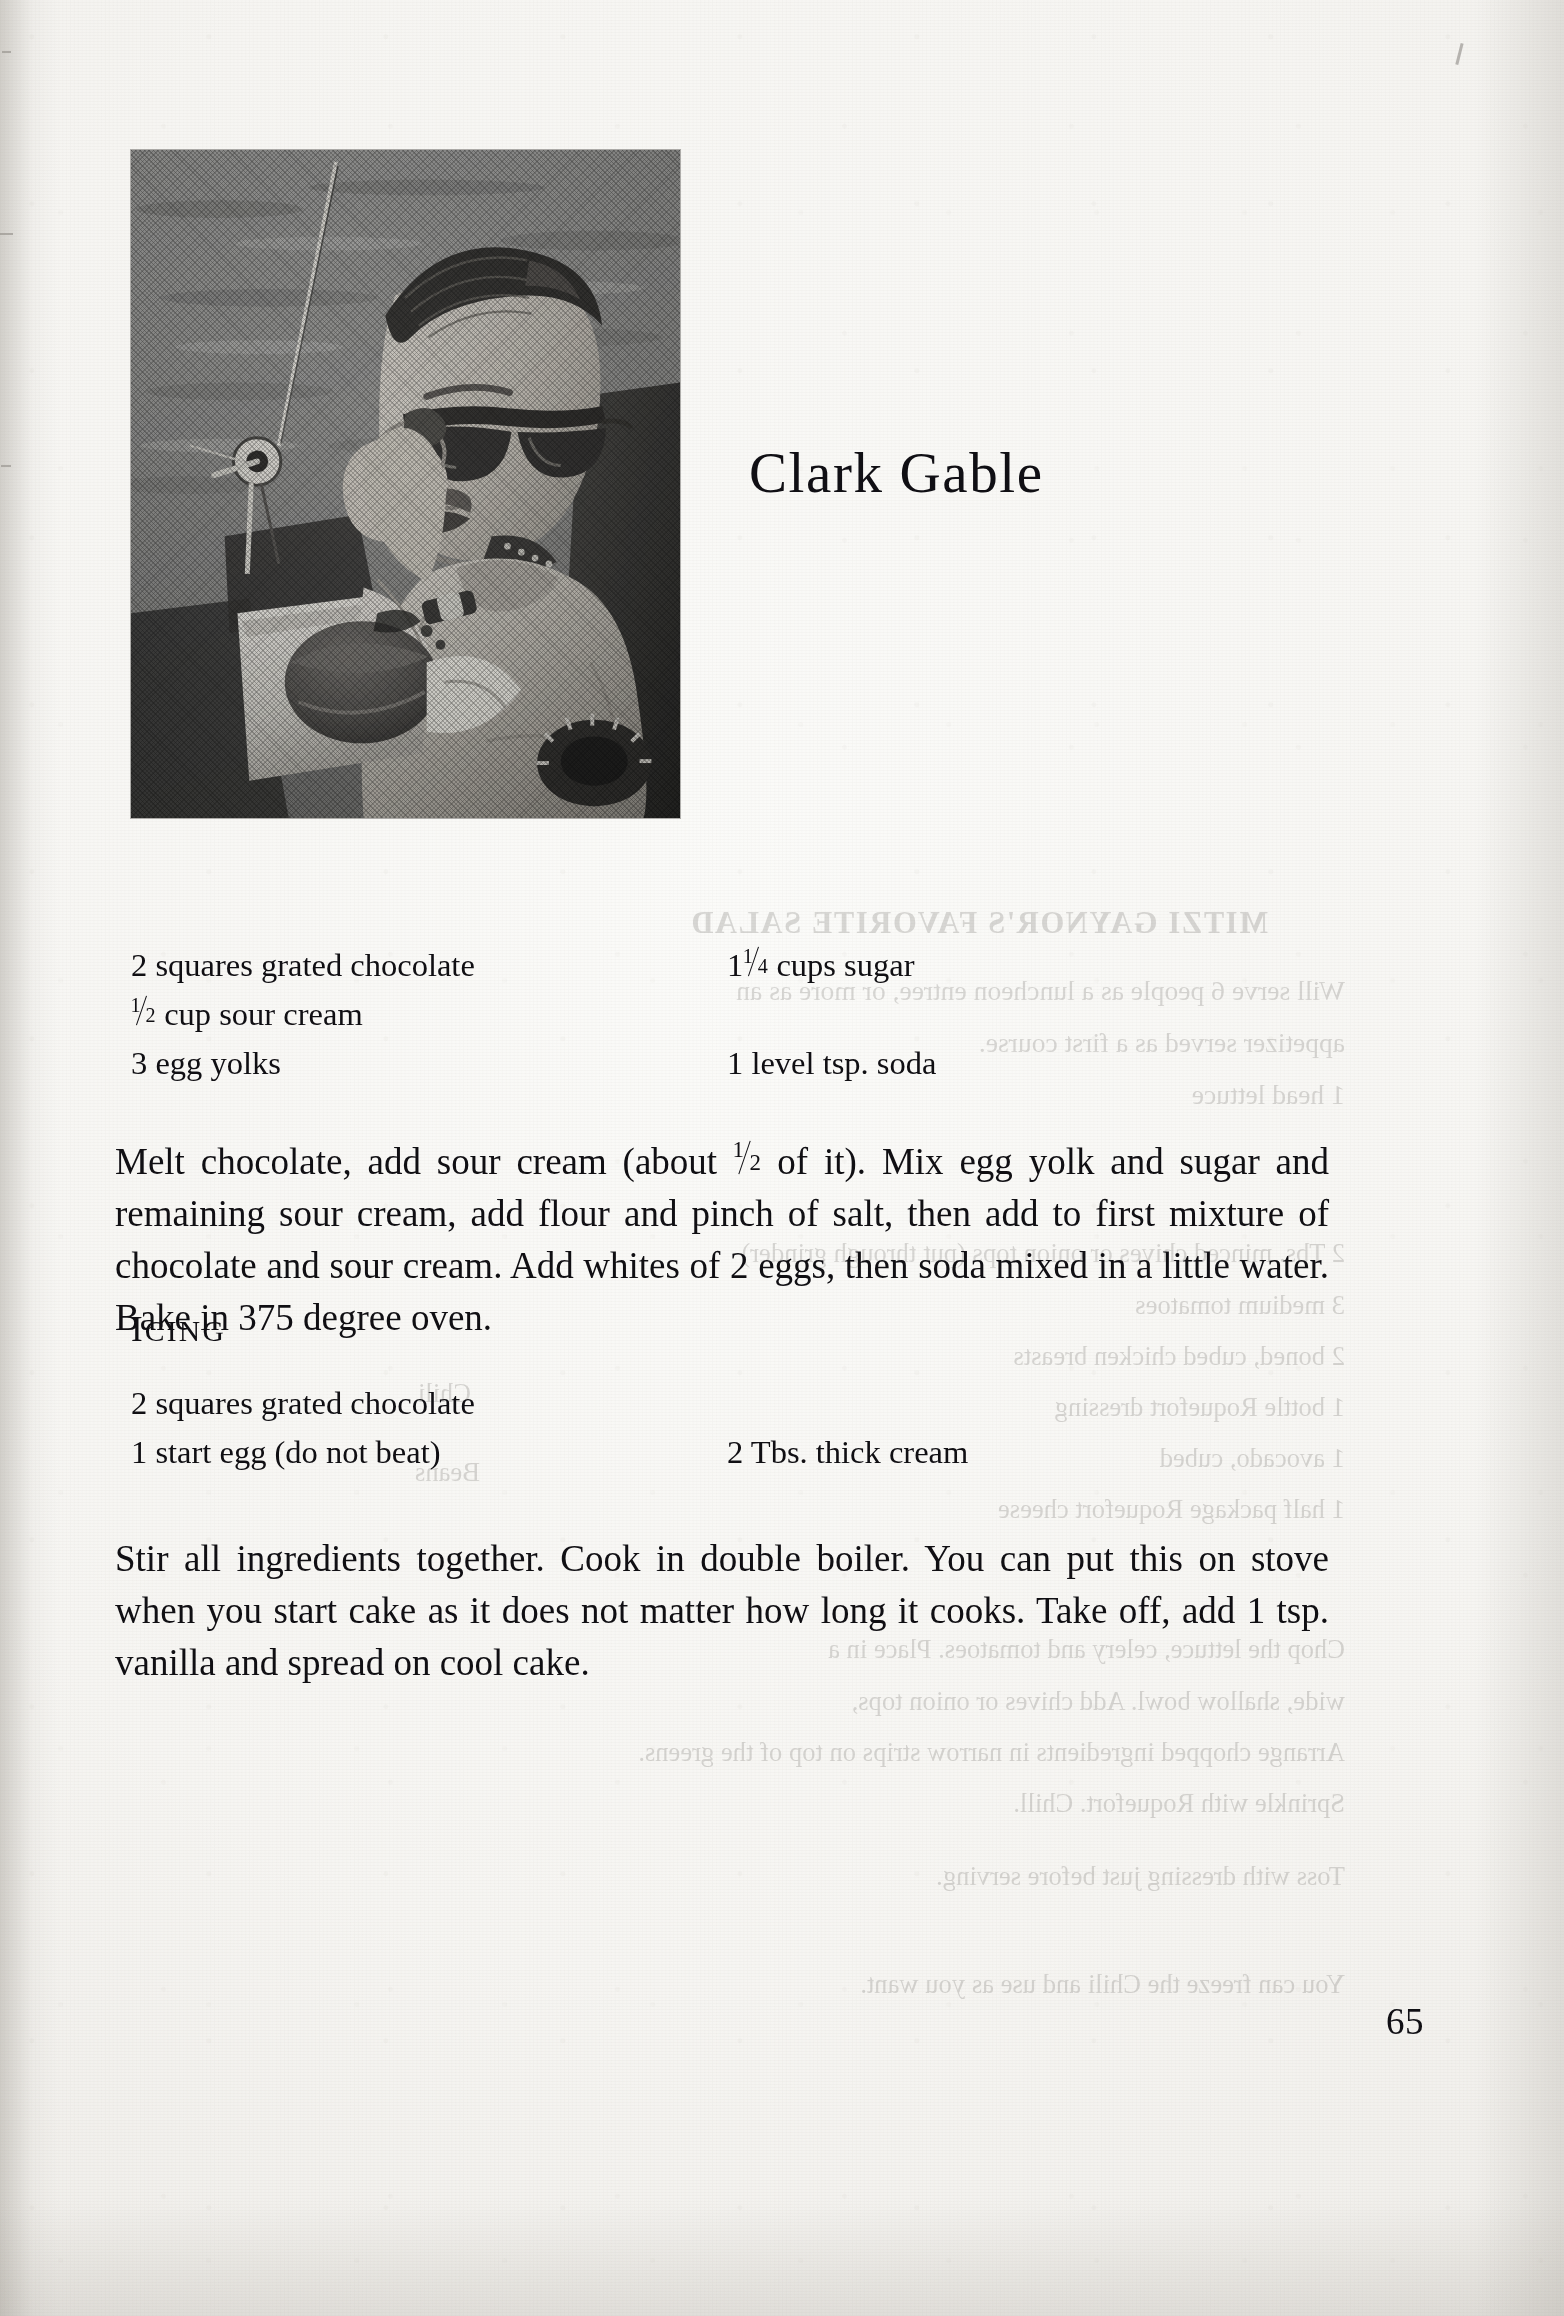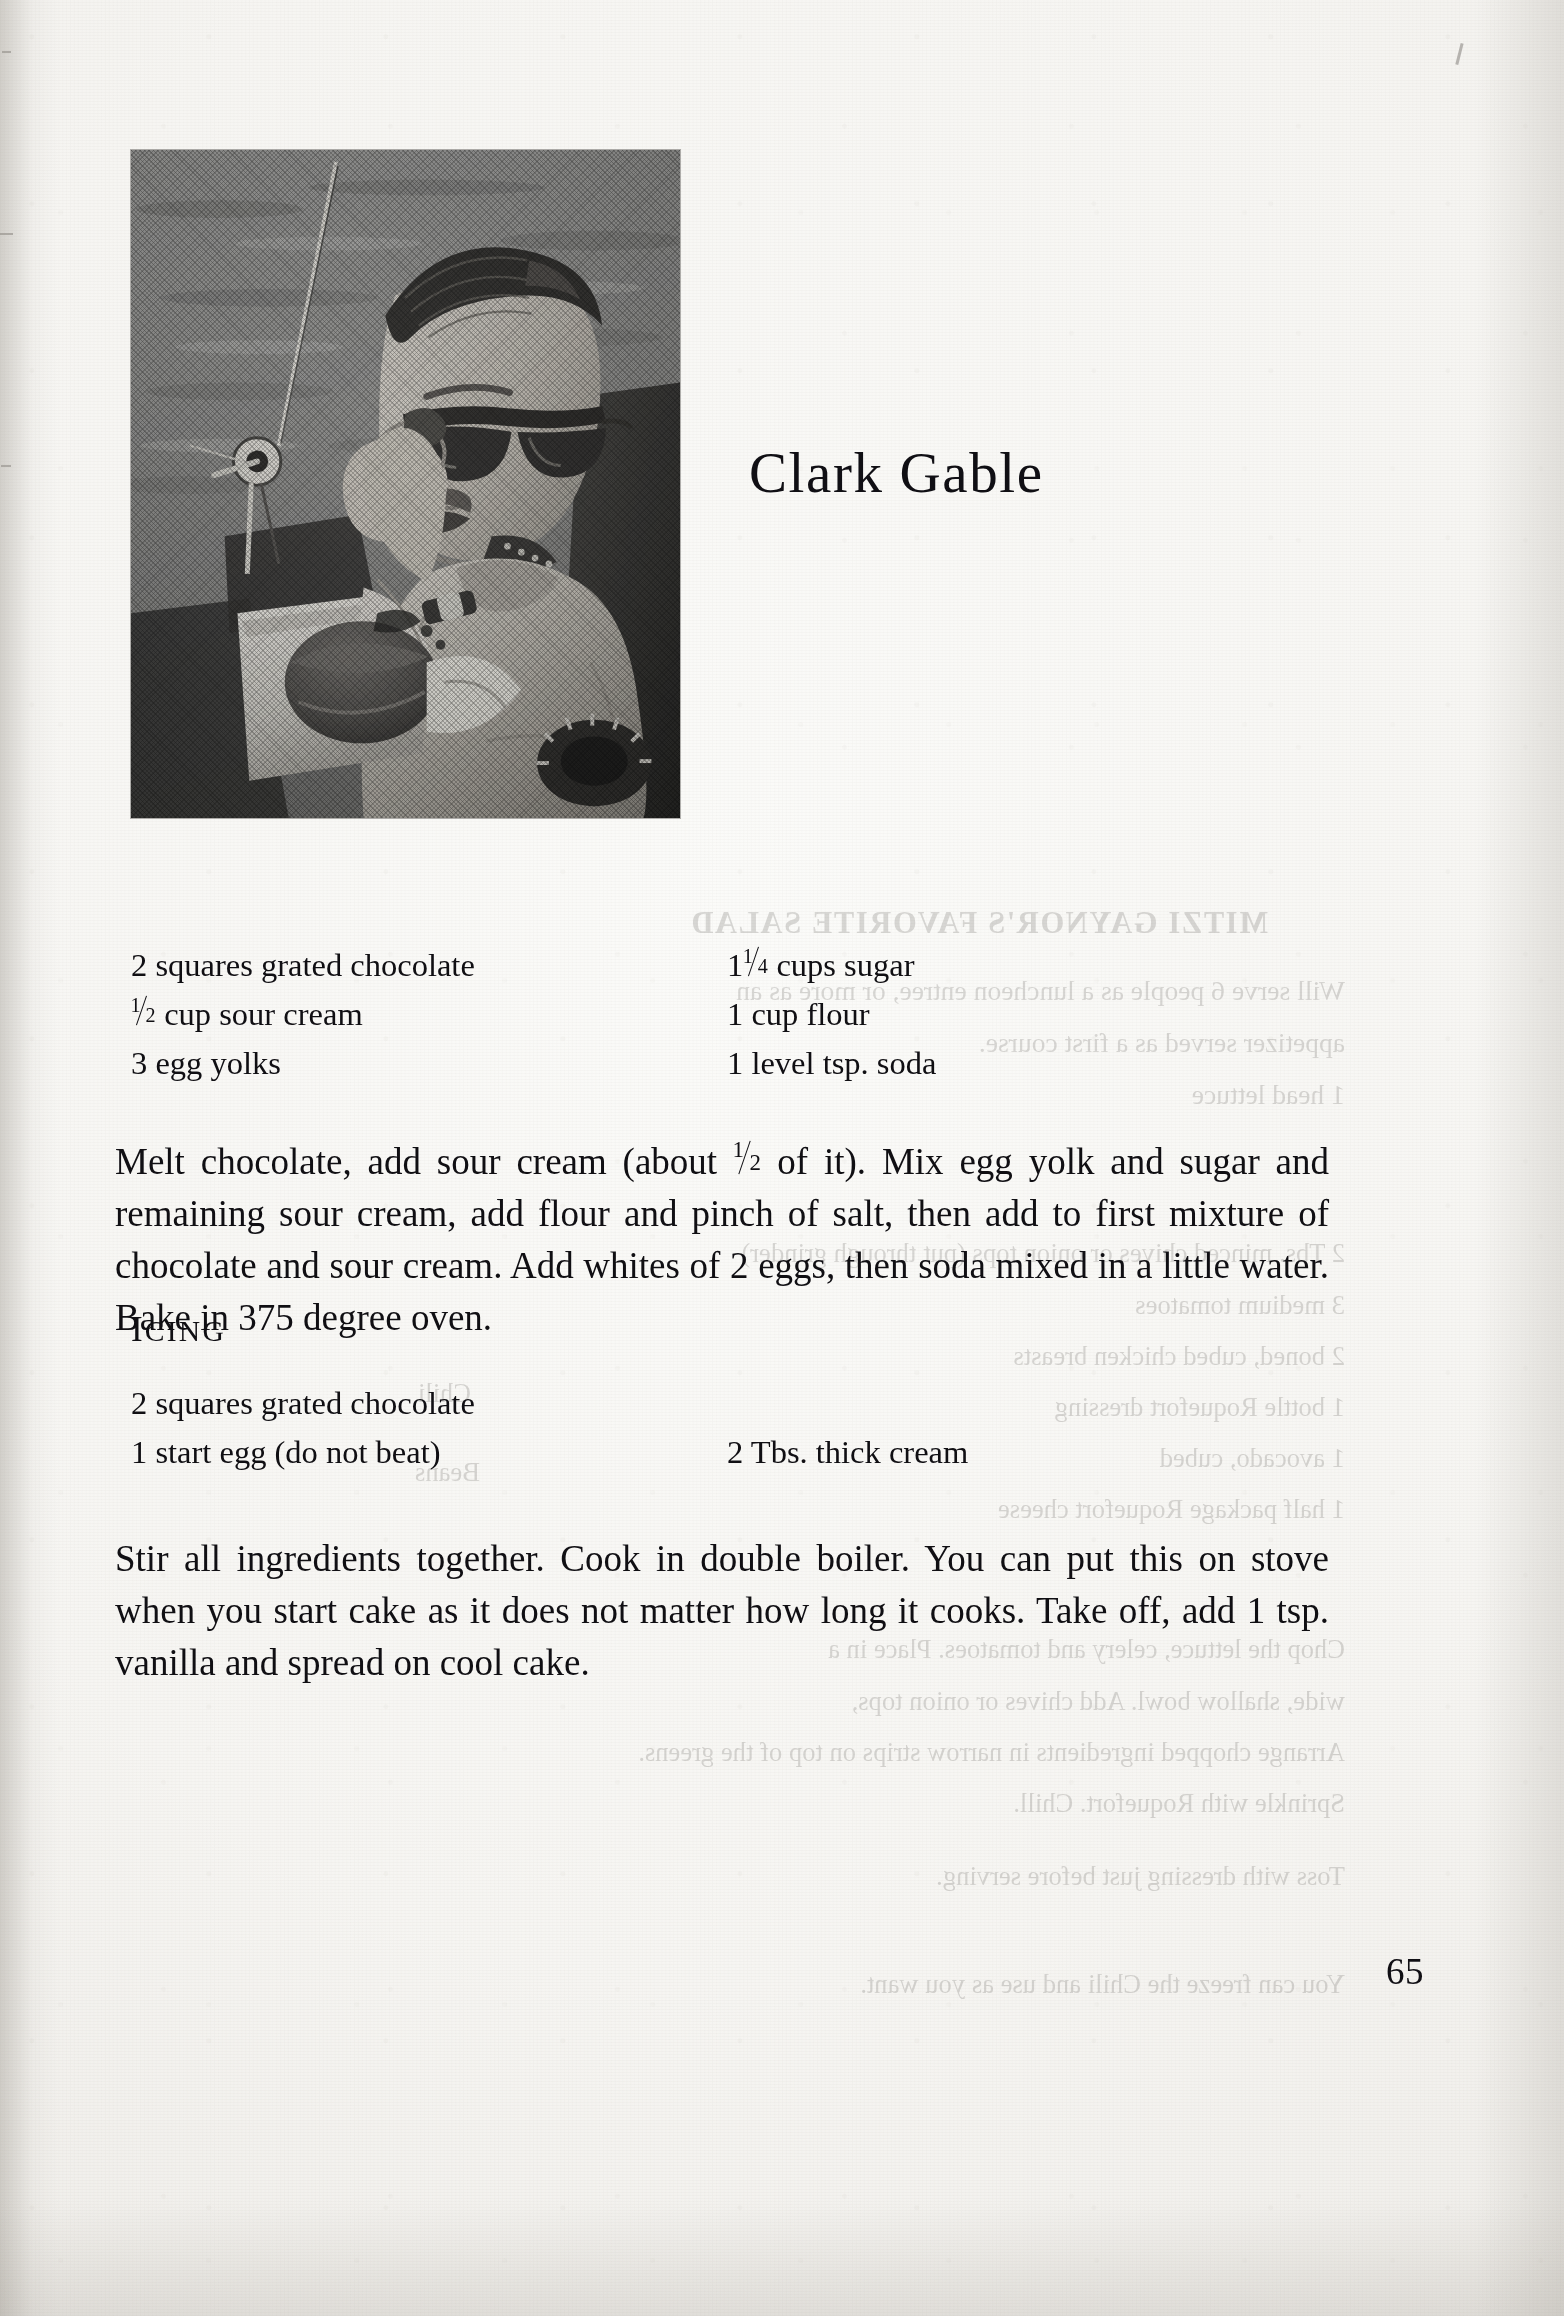--- a/index.html
+++ b/index.html
@@ -180,21 +180,21 @@
     top: 1310px;
     font-size: 29.6px;
     letter-spacing: 2.2px;
     color: #161519;
   }
   .section-heading .cap { font-size: 35px; }
 
   .page-number {
     position: absolute;
     right: 140px;
-    top: 1950px;
+    top: 2000px;
     font-size: 37px;
     color: #16151a;
     letter-spacing: 0.5px;
   }
 
   
   .frac {
     display: inline-block;
     position: relative;
     width: .72em;
@@ -438,24 +438,20 @@
       <div class="ing-col-b">
         <span>1<span class="frac"><span class="nu">1</span><span class="sl"></span><span class="de">4</span></span></span>
         <span>cups sugar</span>
       </div>
     </div>
     <div class="ing-row">
       <div class="ing-col-a">
         <span><span class="frac"><span class="nu">1</span><span class="sl"></span><span class="de">2</span></span></span>
         <span>cup sour cream</span>
       </div>
-      <div class="ing-col-b">
-        <span>1</span>
-        <span>cup flour</span>
-      </div>
     </div>
     <div class="ing-row">
       <div class="ing-col-a">
         <span>3</span>
         <span>egg yolks</span>
       </div>
       <div class="ing-col-b">
         <span>1</span>
         <span>level tsp. soda</span>
       </div>

